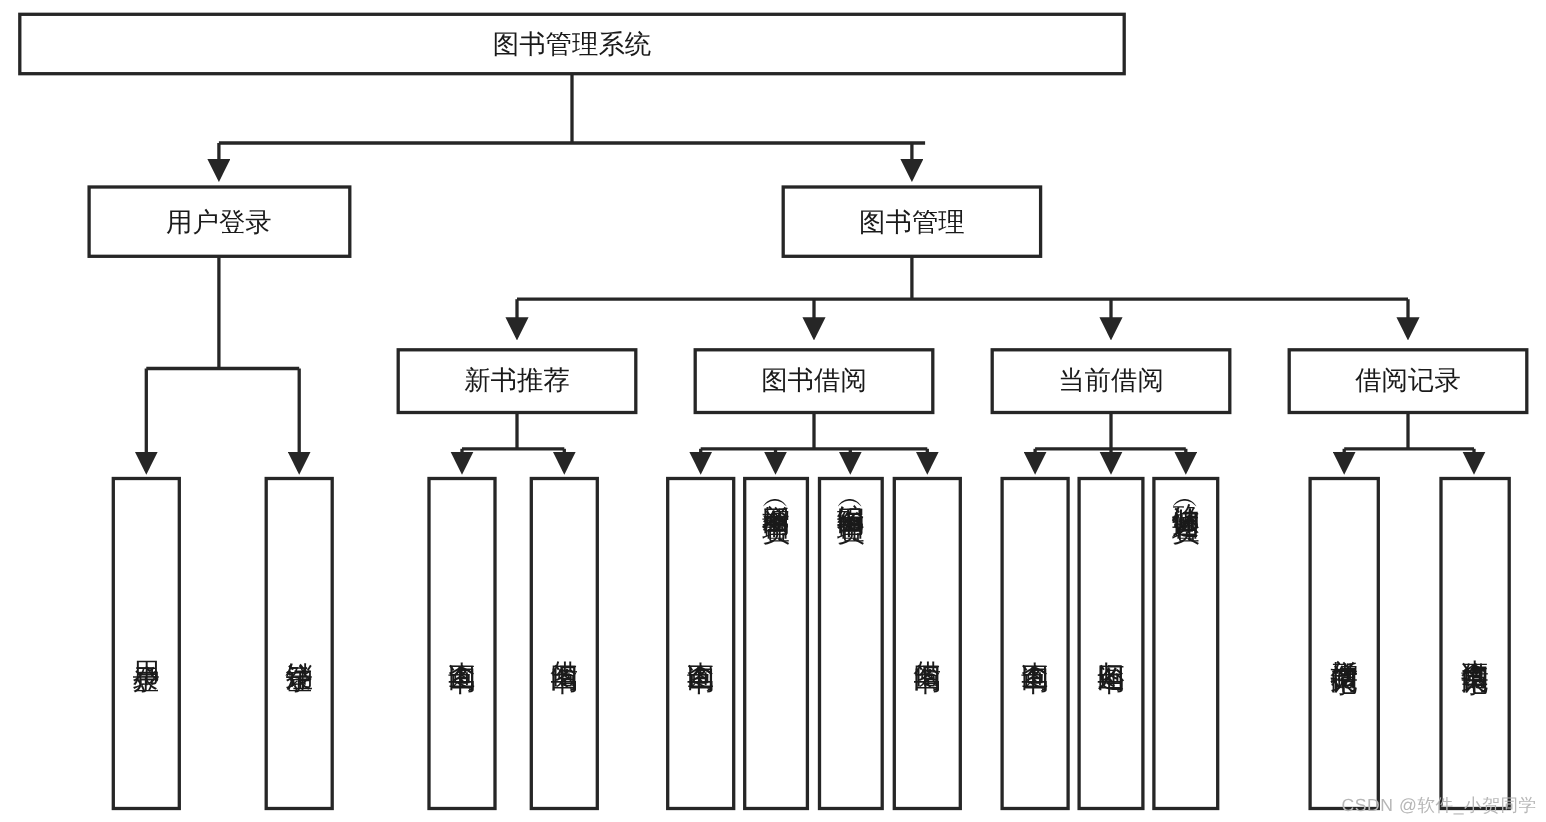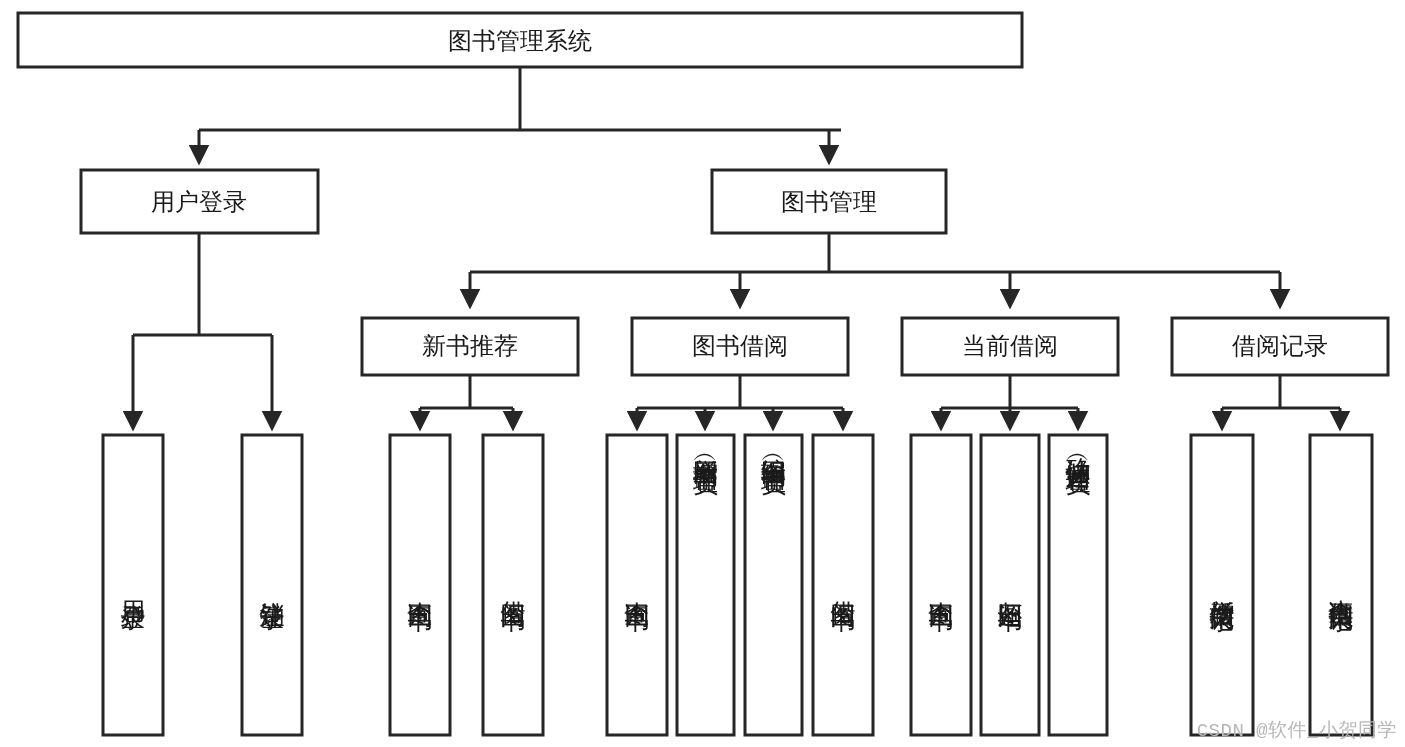--- a/index.html
+++ b/index.html
@@ -60,22 +60,22 @@
     font-size: 25px;
     line-height: 1.08;
     letter-spacing: 2px;
     color: #1a1a1a;
     white-space: nowrap;
   }
   .watermark {
     position: absolute;
     right: 8px;
     bottom: 4px;
-    font-family: Liberation Mono, monospace;
-    font-size: 19px;
+    font-family: Liberation Sans, sans-serif;
+    font-size: 16px;
     color: #b7b7b7;
     white-space: nowrap;
     letter-spacing: 0.5px;
   }
 </style>
 </head>
 <body>
 
 <div id="diagram-root">
 

